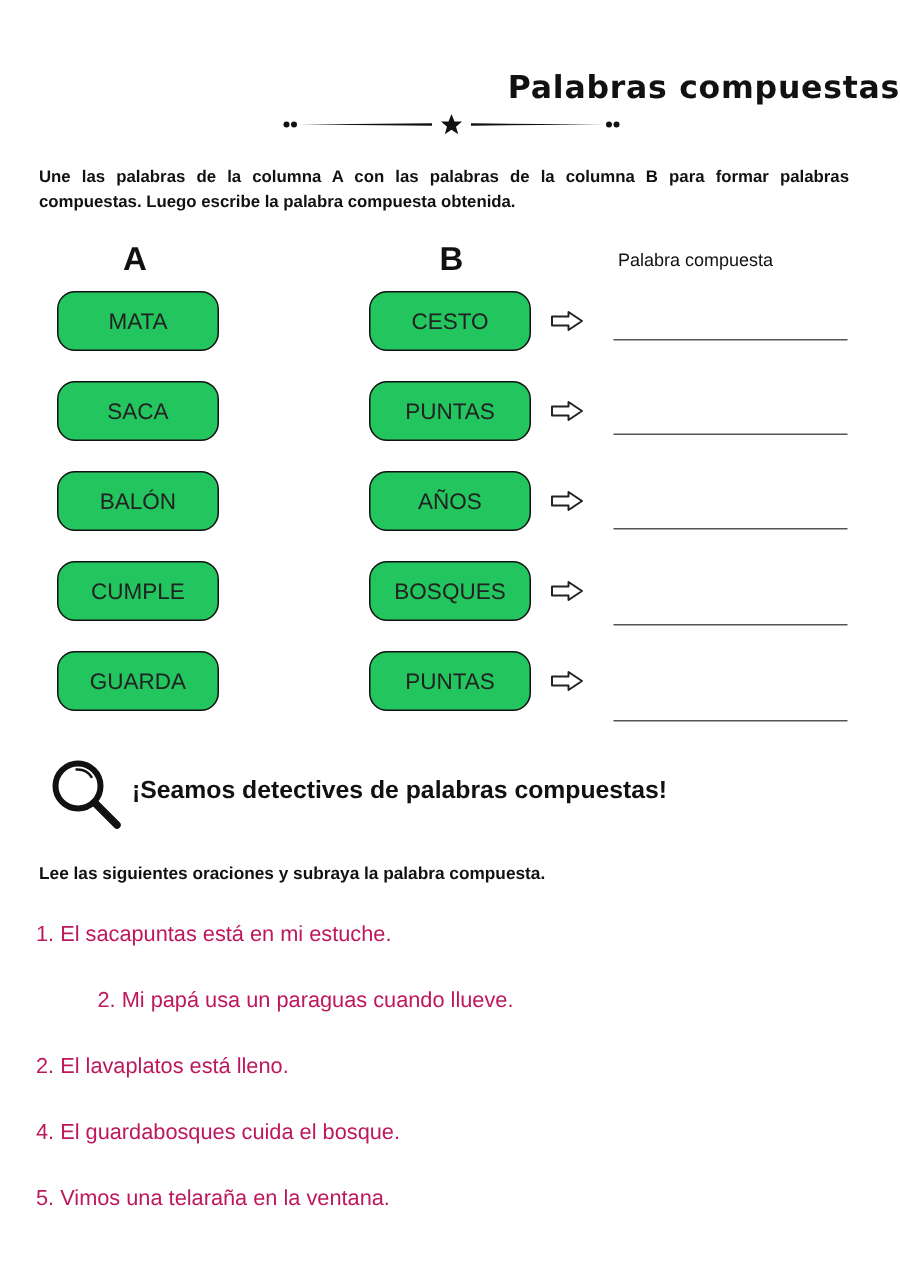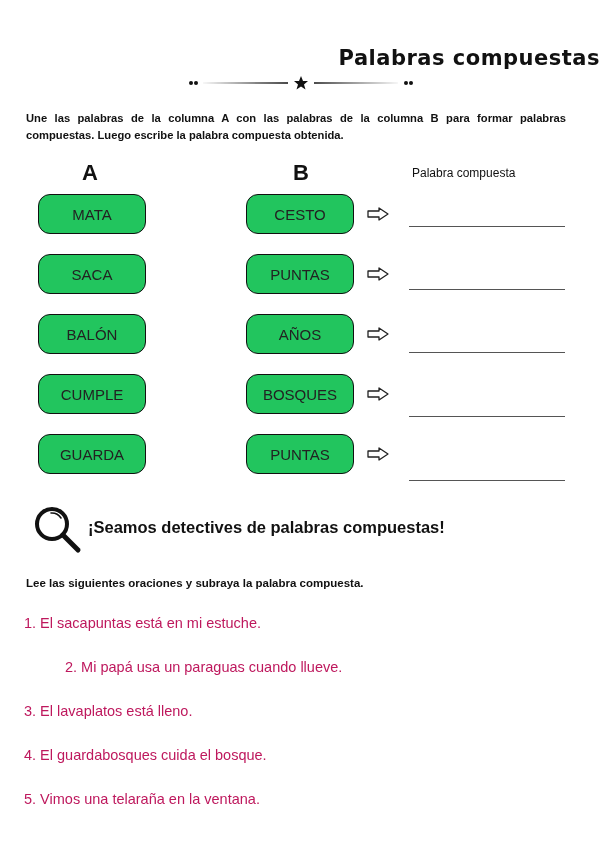--- a/index.html
+++ b/index.html
@@ -82,15 +82,15 @@
 <svg class="abs mag" viewBox="0 0 52 50">
   <circle cx="20" cy="19" r="15" fill="none" stroke="#111" stroke-width="4"></circle>
   <path d="M19 8 A11 11 0 0 1 29 13" fill="none" stroke="#111" stroke-width="1.6" stroke-linecap="round"></path>
   <line x1="31" y1="30" x2="46" y2="45" stroke="#111" stroke-width="5" stroke-linecap="round"></line>
 </svg>
 <div class="abs detective">¡Seamos detectives de palabras compuestas!</div>
 <div class="abs sub-inst">Lee las siguientes oraciones y subraya la palabra compuesta.</div>
 
 <div class="abs sentence" style="top:615px;">1. El sacapuntas está en mi estuche.</div>
 <div class="abs sentence" style="top:659px;margin-left:41px;">2. Mi papá usa un paraguas cuando llueve.</div>
-<div class="abs sentence" style="top:703px;">3. El lavaplatos está lleno.</div>
+<div class="abs sentence" style="top:703px;">2. El lavaplatos está lleno.</div>
 <div class="abs sentence" style="top:747px;">4. El guardabosques cuida el bosque.</div>
 <div class="abs sentence" style="top:791px;">5. Vimos una telaraña en la ventana.</div>
 
 </body></html>

